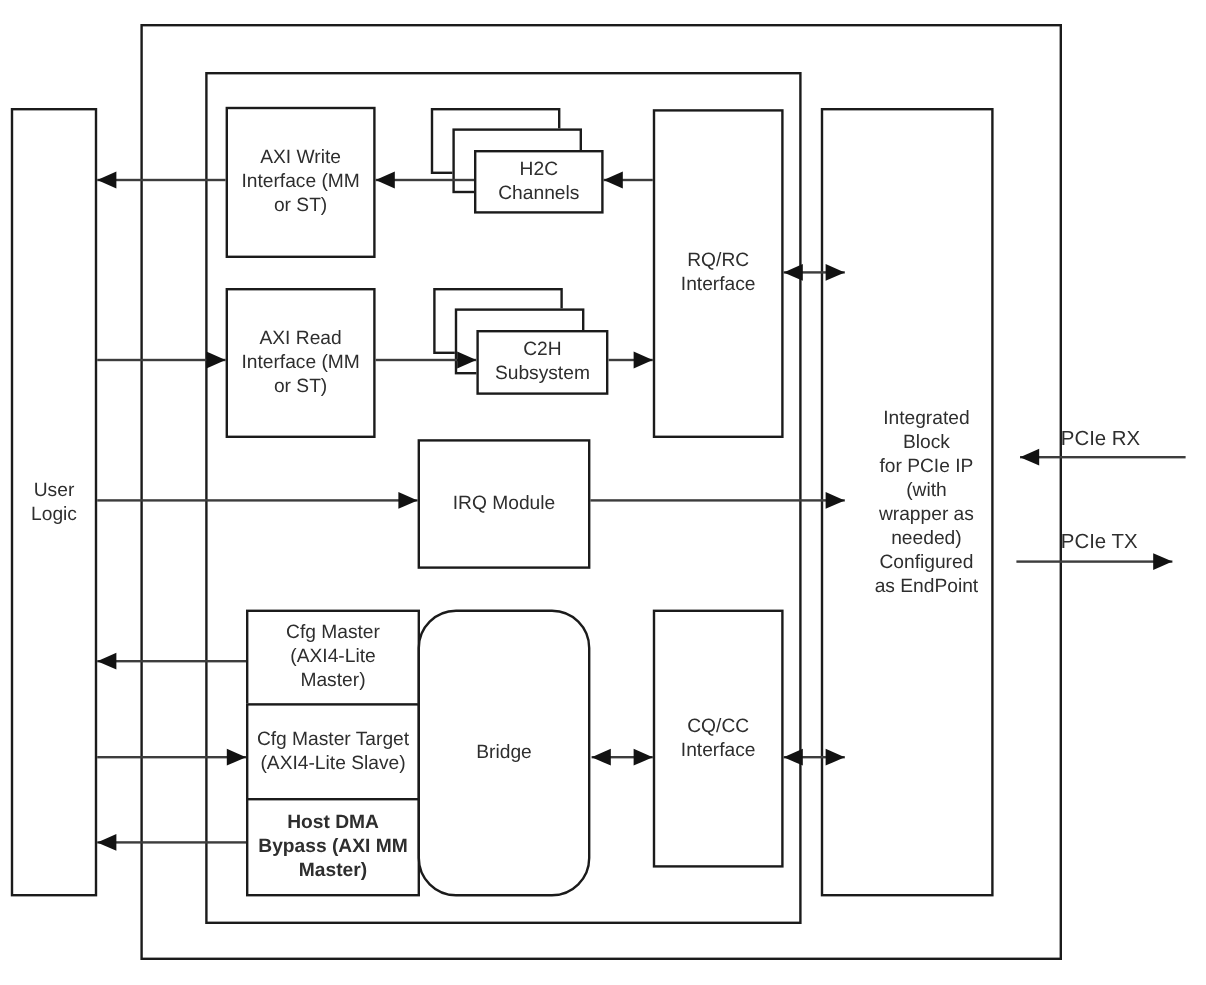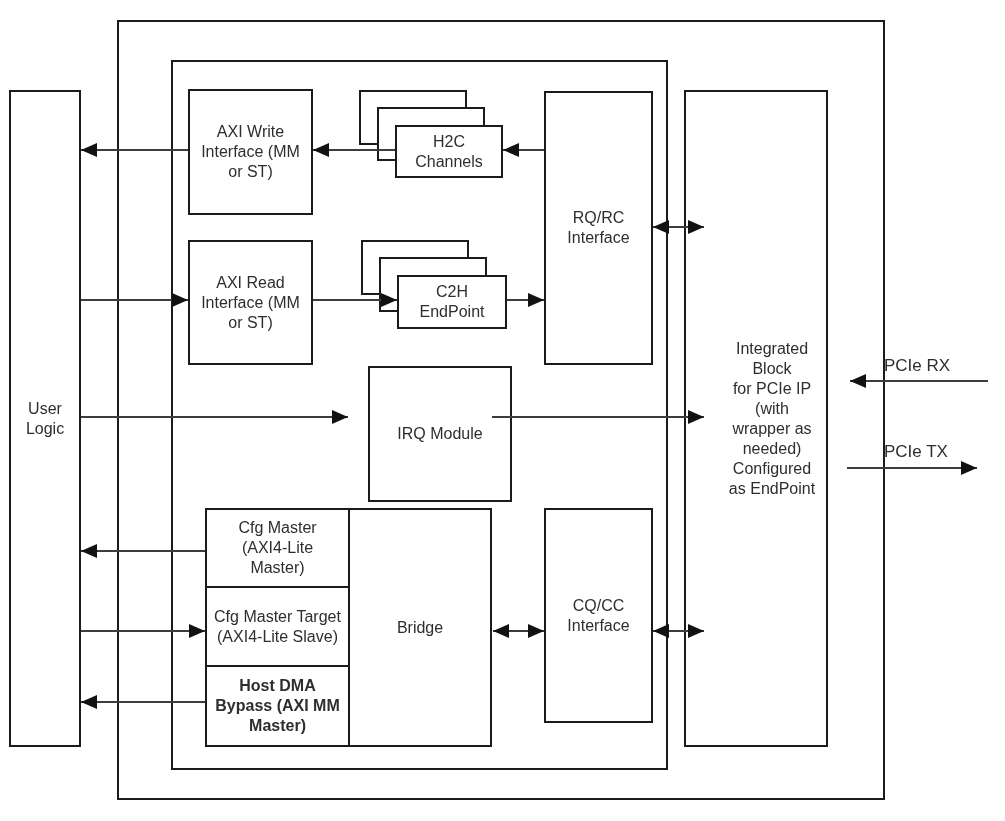--- a/index.html
+++ b/index.html
@@ -79,34 +79,34 @@
   <div class="box" style="left:359px; top:90px; width:108px; height:55px;"></div>
   <div class="box" style="left:377px; top:107px; width:108px; height:54px;"></div>
 
   <div class="box" style="left:188px; top:240px; width:125px; height:125px;">AXI Read
 Interface (MM
 or ST)</div>
 
   <div class="box" style="left:361px; top:240px; width:108px; height:55px;"></div>
   <div class="box" style="left:379px; top:257px; width:108px; height:55px;"></div>
 
-  <div class="box" style="left:348px; top:366px; width:144px; height:136px;margin-left:20px;">IRQ Module</div>
+  <div class="box" style="left:348px; top:366px; width:144px; height:108px;">IRQ Module</div>
 
   <div class="box" style="left:544px; top:91px; width:109px; height:274px;">RQ/RC
 Interface</div>
 
   <div class="box" style="left:205px; top:508px; width:145px; height:80px;">Cfg Master
 (AXI4-Lite
 Master)</div>
   <div class="box" style="left:205px; top:586px; width:145px; height:81px;">Cfg Master Target
 (AXI4-Lite Slave)</div>
   <div class="box" style="left:205px; top:665px; width:145px; height:82px;font-weight:bold;">Host DMA
 Bypass (AXI MM
 Master)</div>
-  <div class="box" style="left:348px; top:508px; width:144px; height:239px;">Bridge</div>
+  <div class="box" style="left:348px; top:508px; width:144px; height:239px;border-radius:32px;">Bridge</div>
 
   <div class="box" style="left:544px; top:508px; width:109px; height:215px;">CQ/CC
 Interface</div>
 
   <div class="box" style="left:684px; top:90px; width:144px; height:657px;padding-left:32px;">Integrated Block
 for PCIe IP (with
 wrapper as
 needed)
 Configured
 as EndPoint</div>
@@ -123,21 +123,21 @@
   <div class="hline" style="left:81px;  top:630px; width:124px;"></div>
   <div class="hline" style="left:493px; top:630px; width:51px;"></div>
   <div class="hline" style="left:653px; top:630px; width:51px;"></div>
   <div class="hline" style="left:81px;  top:701px; width:124px;"></div>
   <div class="hline" style="left:850px; top:380px; width:138px;"></div>
   <div class="hline" style="left:847px; top:467px; width:130px;"></div>
 
   <div class="box front" style="left:395px; top:125px; width:108px; height:53px;">H2C
 Channels</div>
   <div class="box front" style="left:397px; top:275px; width:110px; height:54px;">C2H
-EndPoint</div>
+Subsystem</div>
 
   <div class="ah l" style="left:81px;  top:143px;"></div>
   <div class="ah l" style="left:313px; top:143px;"></div>
   <div class="ah l" style="left:503px; top:143px;"></div>
   <div class="ah r" style="left:172px; top:293px;"></div>
   <div class="ah r" style="left:381px; top:293px;"></div>
   <div class="ah r" style="left:528px; top:293px;"></div>
   <div class="ah l" style="left:653px; top:220px;"></div>
   <div class="ah r" style="left:688px; top:220px;"></div>
   <div class="ah r" style="left:332px; top:410px;"></div>

